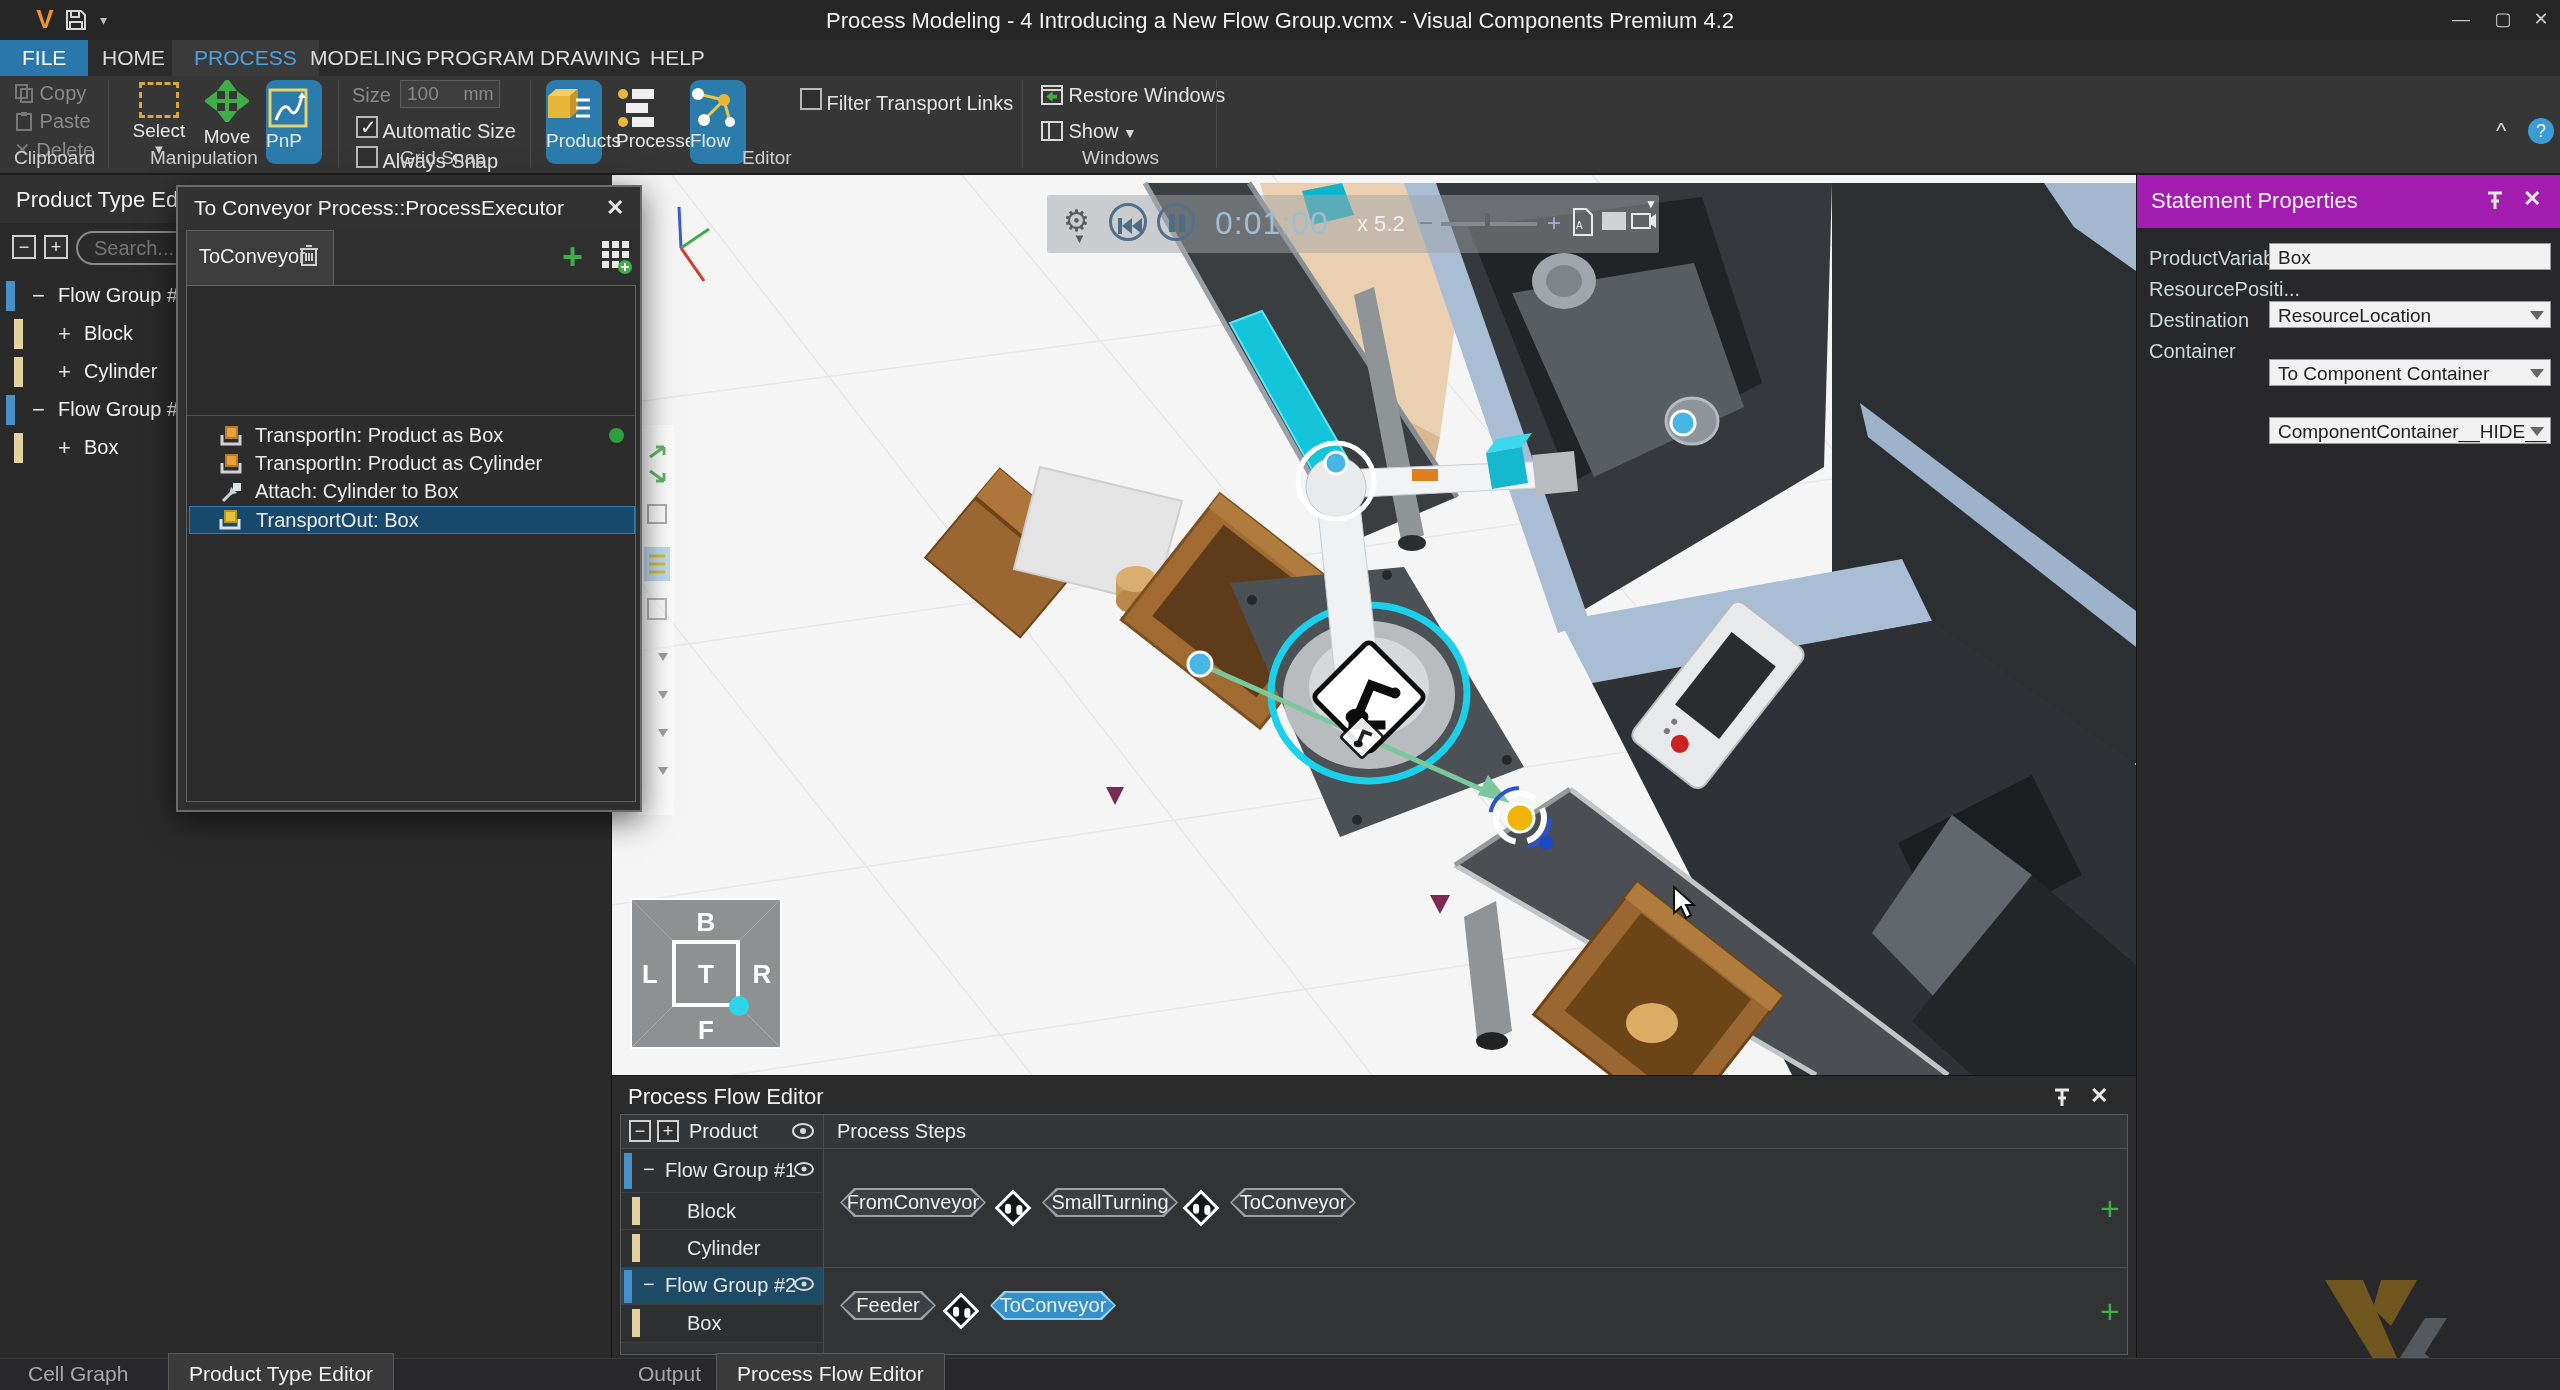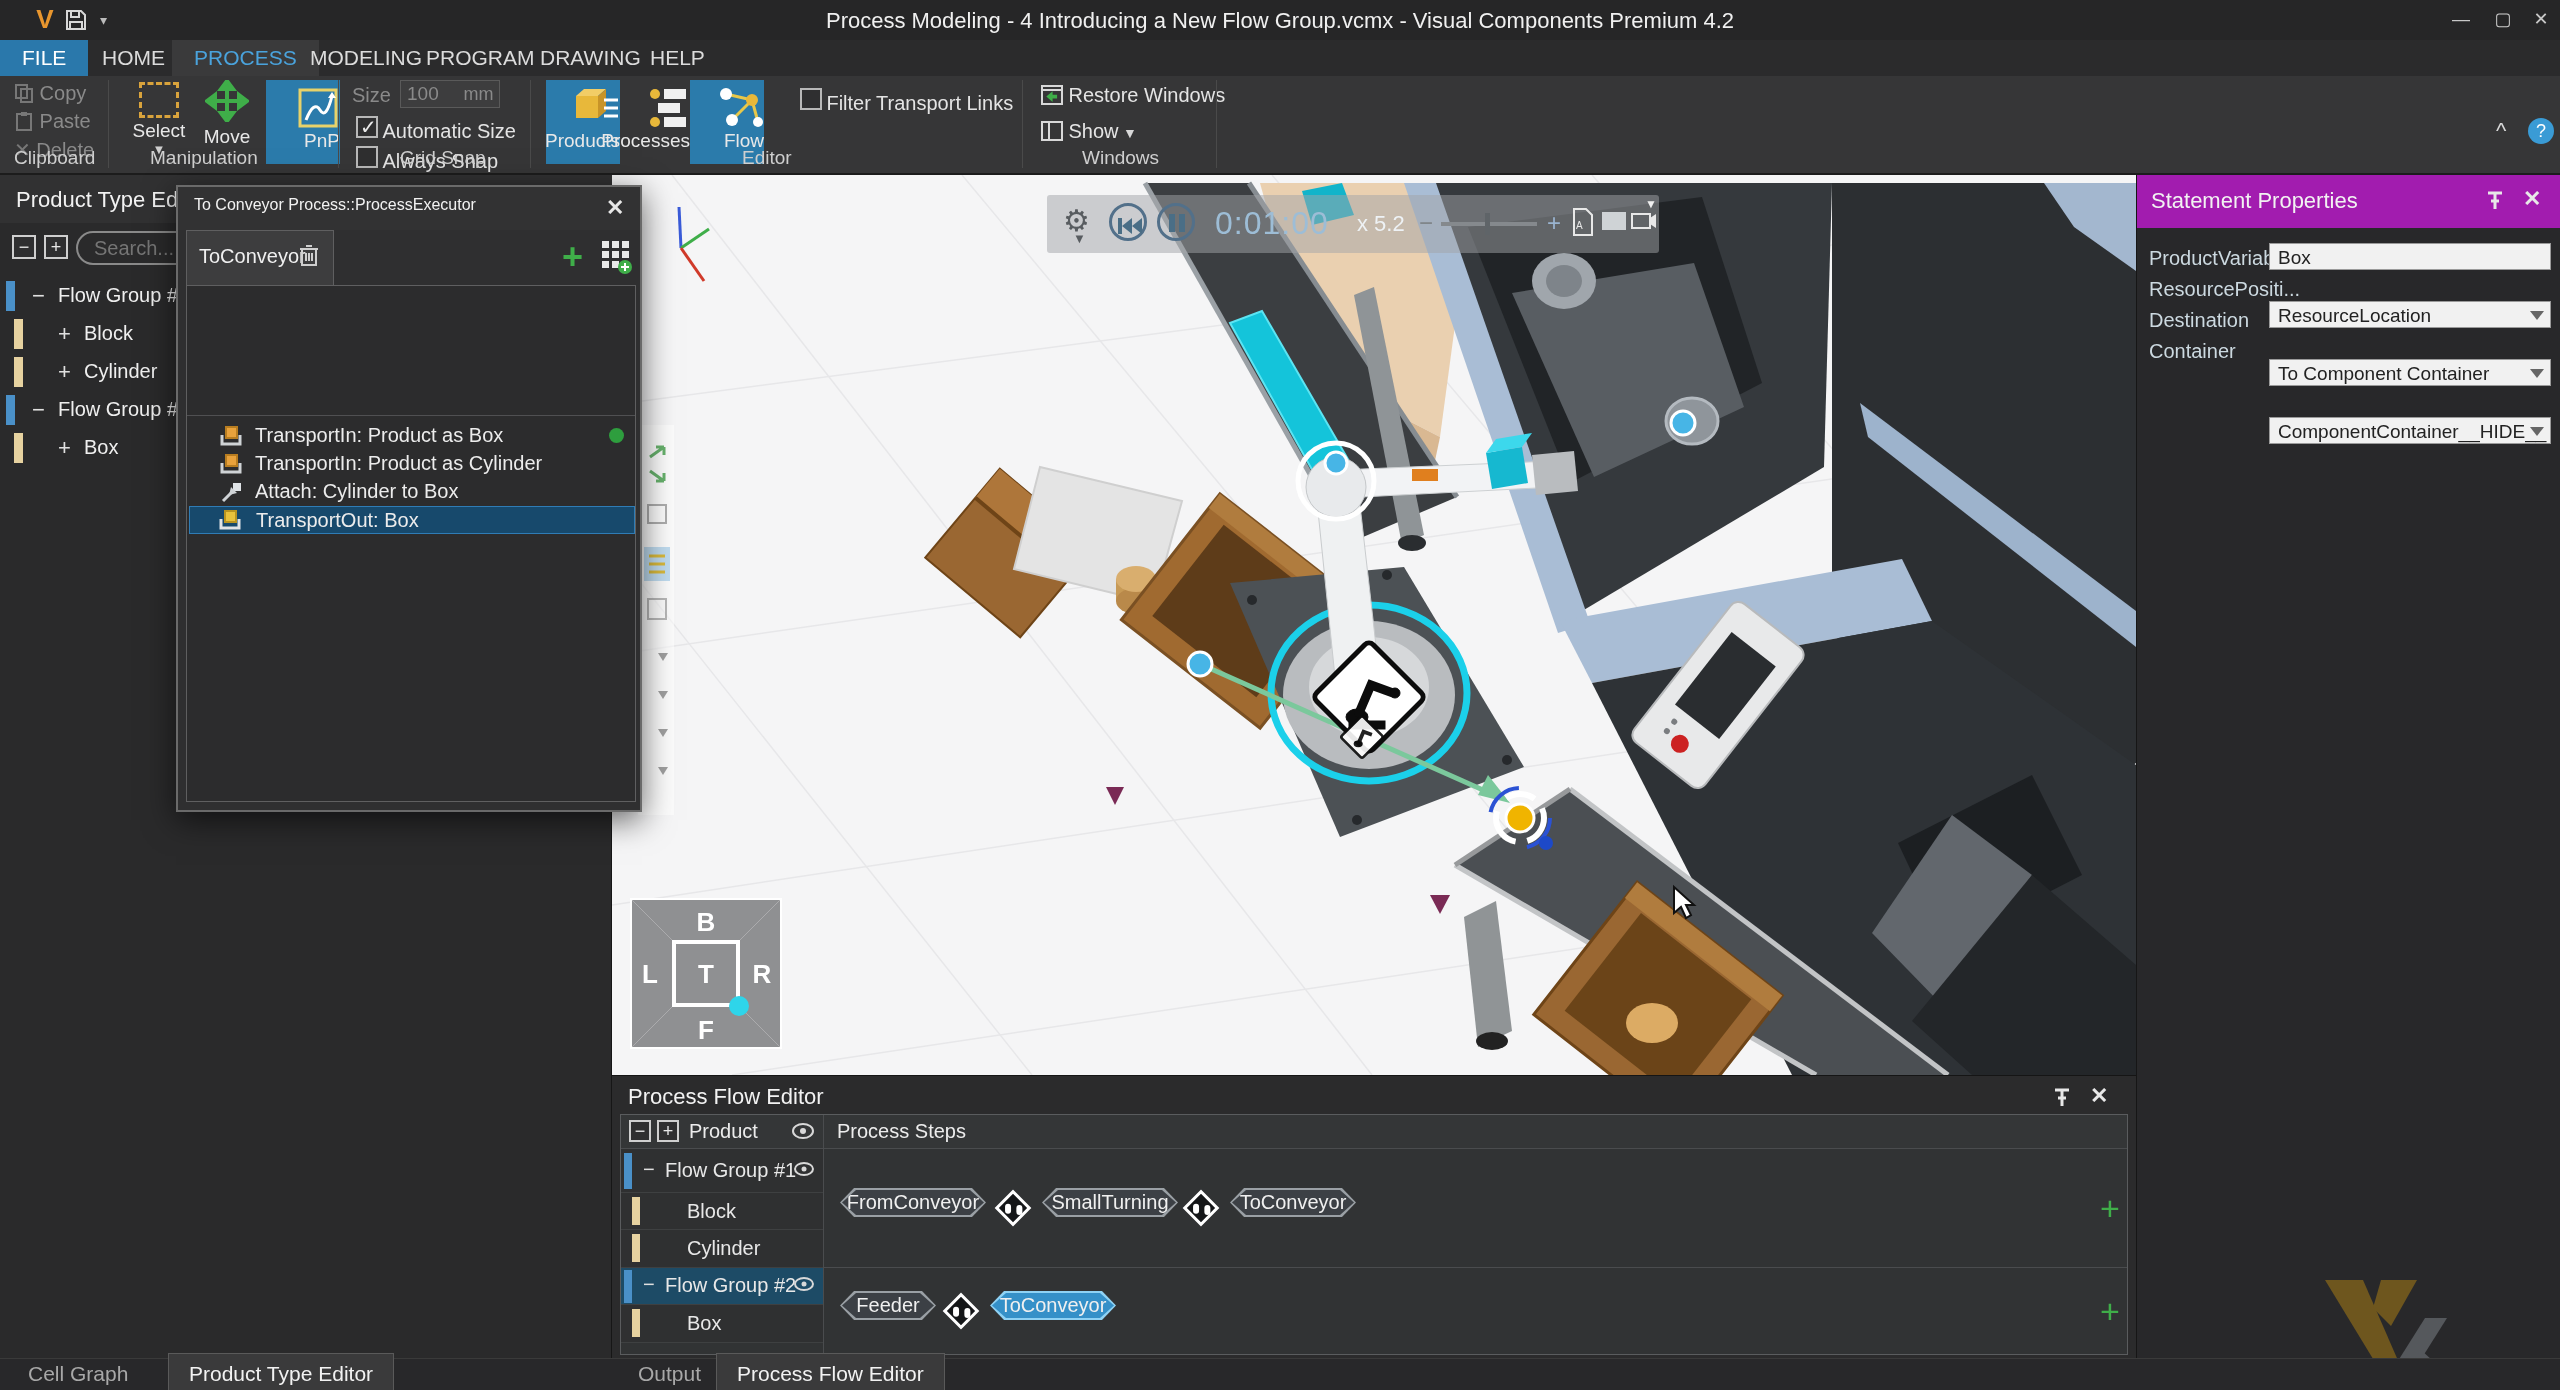--- a/index.html
+++ b/index.html
@@ -17,21 +17,21 @@
   #tabrow { left:0; top:40px; width:2560px; height:36px; background:#2b2b2c; }
   .rtab { top:0; height:36px; line-height:36px; padding:0 22px; font-size:21px; color:#dcdcdc; }
   .rtab.file { background:#2a78ab; color:#fff; }
   .rtab.sel { background:#3a3a3b; color:#4aa3dd; }
 
   
   #ribbon { left:0; top:76px; width:2560px; height:99px; background:#363637; border-bottom:2px solid #1c1c1c; }
   .grp-label { font-size:19px; color:#cfcfcf; }
   .gdiv { top:4px; width:1px; height:88px; background:#4a4a4a; }
   .graybtn { color:#8a8a8a; font-size:20px; }
-  .ribbon-big { width:74px; height:84px; top:4px; display:flex; flex-direction:column; align-items:flex-end; justify-content:flex-start; font-size:19px; color:#e8e8e8; }
+  .ribbon-big { width:56px; height:84px; top:4px; display:flex; flex-direction:column; align-items:flex-start; justify-content:flex-start; font-size:19px; color:#e8e8e8;border-radius:9px; }
   .ribbon-big.blue { background:#2b7bab; }
   .cb { width:22px; height:22px; border:2px solid #b8b8b8; background:#2f2f30; display:inline-block; position:relative; }
   .cb.checked:after { content:"✓"; position:absolute; left:2px; top:-3px; color:#eaeaea; font-size:20px; }
   .cblabel { font-size:20px; color:#e4e4e4; }
 
   
   #left-dock { left:0; top:175px; width:612px; height:1183px; background:#2a2a2b; border-right:1px solid #161616; }
   .panel-title { font-size:22px; color:#f2f2f2; }
   .tree-row { left:0; width:612px; height:38px; }
   .tree-bar { top:4px; width:9px; height:30px; }
@@ -505,21 +505,21 @@
             <rect x="1" y="5" width="18" height="14" fill="none" stroke="#e8e8e8" stroke-width="2"></rect>
             <polygon points="19,9 25,5 25,19 19,15" fill="#e8e8e8"></polygon>
           </svg>
       </div>
       <div class="abs" style="left:598px;top:2px;color:#f0f0f0;font-size:12px;">▼</div>
     </div>
   </div>
 
   <div id="proc-exec" class="abs">
     <div class="abs" style="left:0;top:0;width:462px;height:43px;background:#323233;">
-      <div class="abs panel-title" style="left:16px;top:9px;font-size:16px;">To Conveyor Process::ProcessExecutor</div>
+      <div class="abs panel-title" style="left:16px;top:9px;font-size:21px;">To Conveyor Process::ProcessExecutor</div>
       <div class="abs" style="left:428px;top:8px;color:#e8e8e8;font-size:22px;font-weight:bold;">✕</div>
     </div>
     <div class="abs" style="left:8px;top:43px;width:148px;height:55px;background:#3d3d3e;border:1px solid #5f5f60;border-bottom:none;">
       <span class="abs" style="left:12px;top:14px;font-size:20px;color:#f0f0f0;">ToConveyor</span>
       <span class="abs" style="left:112px;top:12px;">
         <svg width="20" height="24">
             <g stroke="#cfcfcf" stroke-width="2" fill="none">
               <rect x="3" y="6" width="14" height="16"></rect>
               <line x1="1" y1="6" x2="19" y2="6"></line>
               <line x1="7" y1="3" x2="13" y2="3"></line>

